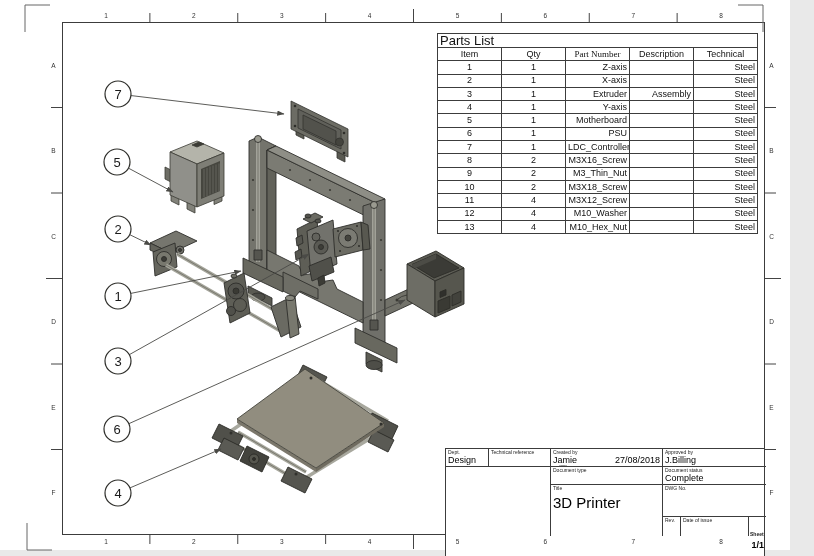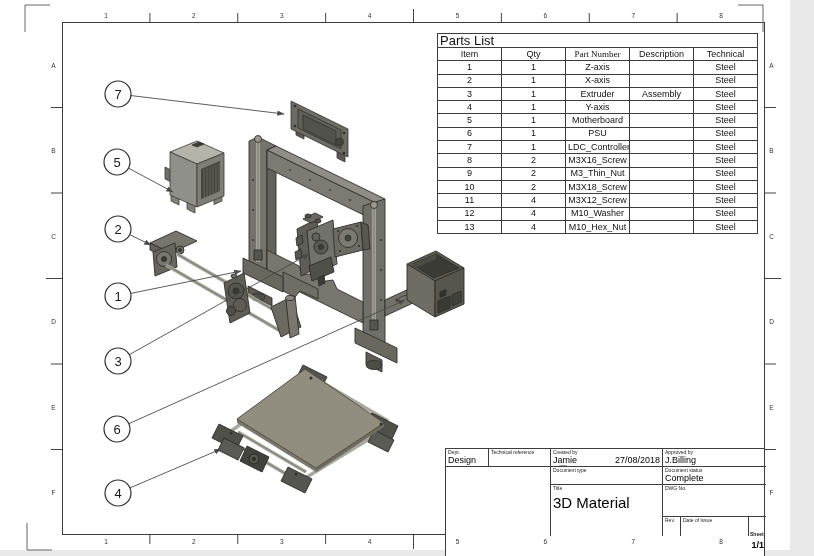--- a/index.html
+++ b/index.html
@@ -14,21 +14,21 @@
   svg{position:absolute;left:0;top:0;}
   .grid-label{position:absolute;font-size:6.5px;color:#333;transform:translate(-50%,-50%);}
   
   #parts-list{position:absolute;left:437px;top:33px;width:321px;background:#fff;}
   #parts-list table{border-collapse:collapse;width:100%;table-layout:fixed;}
   #parts-list td,#parts-list th{border:1px solid #3c3c3c;height:12.3px;padding:0 2px;
     font-size:9px;font-weight:normal;color:#111;overflow:hidden;white-space:nowrap;line-height:1;}
   #parts-list .pl-title{text-align:left;font-size:13px;}
   #parts-list th{text-align:center;}
   .c-center{text-align:center;}
-  .c-left{text-align:center;}
+  .c-left{text-align:right;}
   
   #title-block{position:absolute;left:445px;top:448px;width:320px;height:112px;
     border:1px solid #3c3c3c;box-sizing:border-box;background:#fff;}
   .tb-cell{position:absolute;box-sizing:border-box;border-right:1px solid #3c3c3c;border-bottom:1px solid #3c3c3c;overflow:hidden;}
   .tb-label{font-size:5px;color:#222;padding:1px 0 0 2px;line-height:1.1;}
   .tb-value{font-size:9px;color:#000;padding:0 2px;line-height:1.1;}
   .tb-row{display:flex;gap:24px;}
   .tb-title-value{font-size:15px;color:#000;padding:2px 2px;}
   .tb-sheet-value{font-size:9px;text-align:right;padding:2px 2px 0 0;}
 </style>
@@ -412,21 +412,21 @@
   <div class="tb-cell" style="left:105px;top:18px;width:112px;height:18px;">
     <div class="tb-label">Document type</div>
     <div class="tb-value"></div>
   </div>
   <div class="tb-cell" style="left:217px;top:18px;width:103px;height:18px;border-right:none;">
     <div class="tb-label">Document status</div>
     <div class="tb-value">Complete</div>
   </div>
   <div class="tb-cell" style="left:105px;top:36px;width:112px;height:51px;border-bottom:none;">
     <div class="tb-label">Title</div>
-    <div class="tb-title-value">3D Material</div>
+    <div class="tb-title-value">3D Printer</div>
   </div>
   <div class="tb-cell" style="left:217px;top:36px;width:103px;height:32px;border-right:none;">
     <div class="tb-label">DWG No.</div>
     <div class="tb-value"></div>
   </div>
   <div class="tb-cell" style="left:217px;top:68px;width:18px;height:19px;border-bottom:none;">
     <div class="tb-label">Rev.</div>
     <div class="tb-value"></div>
   </div>
   <div class="tb-cell" style="left:235px;top:68px;width:68px;height:19px;border-bottom:none;">

